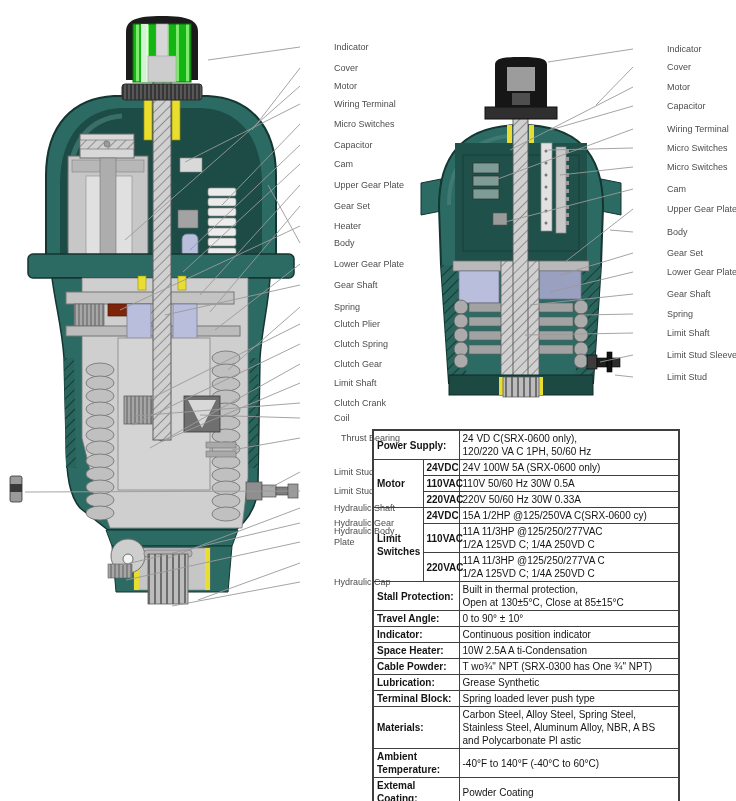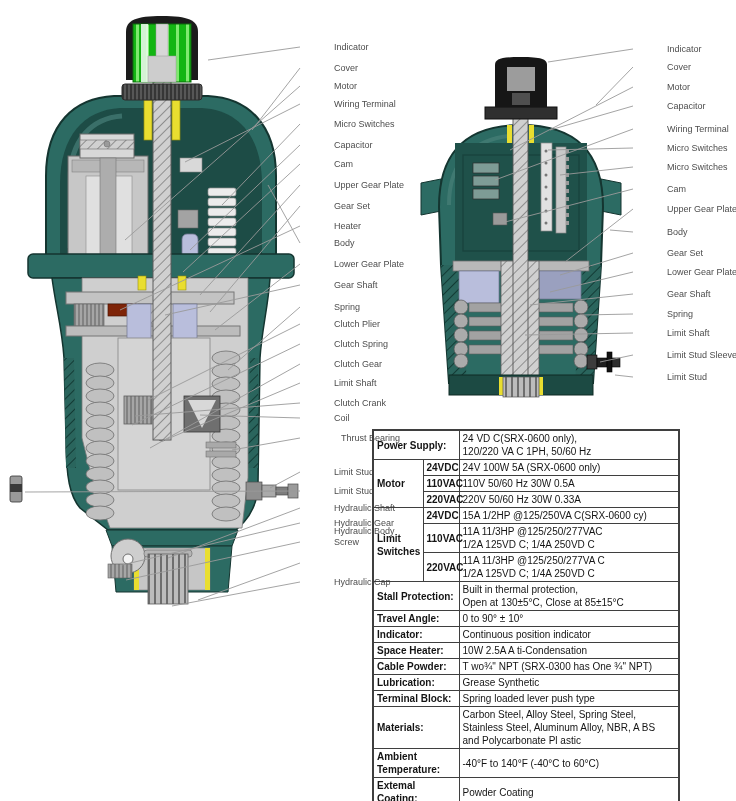--- a/index.html
+++ b/index.html
@@ -323,21 +323,21 @@
 <span class="plbl pl-left" style="top:338px">Clutch Spring</span>
 <span class="plbl pl-left" style="top:358px">Clutch Gear</span>
 <span class="plbl pl-left" style="top:377px">Limit Shaft</span>
 <span class="plbl pl-left" style="top:397px">Clutch Crank</span>
 <span class="plbl pl-left" style="top:412px">Coil</span>
 <span class="plbl pl-left" style="top:432px;left:310px">Thrust Bearing</span>
 <span class="plbl pl-left" style="top:466px">Limit Stud</span>
 <span class="plbl pl-left" style="top:485px">Limit Stud</span>
 <span class="plbl pl-left" style="top:502px">Hydraulic Shaft</span>
 <span class="plbl pl-left" style="top:517px">Hydraulic Gear</span>
-<span class="plbl pl-left" style="top:536px">Screw</span>
+<span class="plbl pl-left" style="top:536px">Plate</span>
 <span class="plbl pl-left" style="top:525px">Hydraulic Body</span>
 <span class="plbl pl-left" style="top:576px">Hydraulic Cap</span>
 
 <span class="plbl pl-right" style="top:43px">Indicator</span>
 <span class="plbl pl-right" style="top:61px">Cover</span>
 <span class="plbl pl-right" style="top:81px">Motor</span>
 <span class="plbl pl-right" style="top:100px">Capacitor</span>
 <span class="plbl pl-right" style="top:123px">Wiring Terminal</span>
 <span class="plbl pl-right" style="top:142px">Micro Switches</span>
 <span class="plbl pl-right" style="top:161px">Micro Switches</span>

